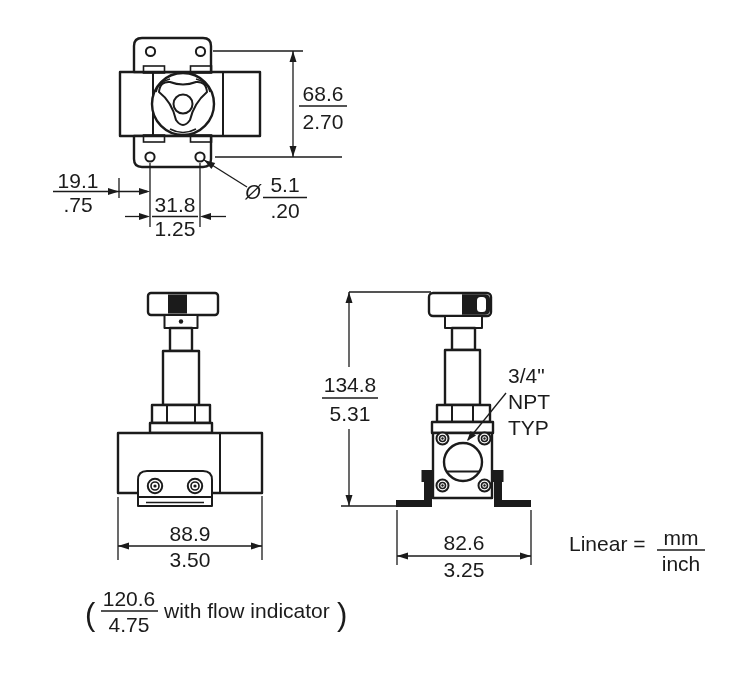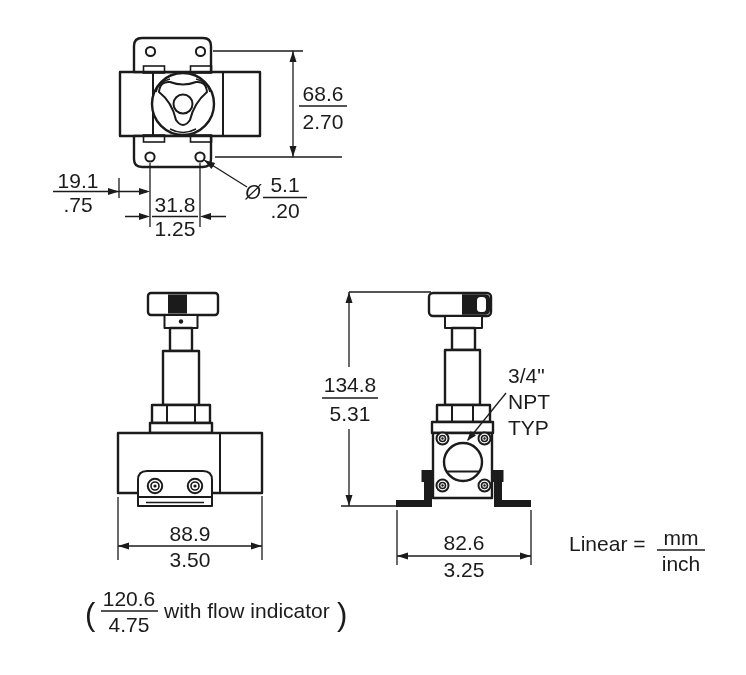--- a/index.html
+++ b/index.html
@@ -1,16 +1,16 @@
 <!DOCTYPE html>
 <html><head>
 <meta charset="utf-8">
 <style>
   html,body{margin:0;padding:0;background:#ffffff;}
-  .stage{position:relative;width:746px;height:675px;background:#ffffff;overflow:hidden;border-radius:24px;}
+  .stage{position:relative;width:746px;height:675px;background:#ffffff;overflow:hidden;}
   svg{display:block;}
   .outline{fill:#ffffff;stroke:#1b1b1b;stroke-width:2.4;stroke-linejoin:round;stroke-linecap:round;}
   .outline2{fill:#ffffff;stroke:#1b1b1b;stroke-width:2;stroke-linejoin:round;}
   .detail{fill:none;stroke:#1b1b1b;stroke-width:2;stroke-linecap:round;}
   .thin{fill:none;stroke:#1b1b1b;stroke-width:1.6;}
   .dimline{fill:none;stroke:#1b1b1b;stroke-width:1.3;}
   .arrow{fill:#1b1b1b;stroke:none;}
   .solid{fill:#1b1b1b;stroke:none;}
   text{font-family:"Liberation Sans","DejaVu Sans",sans-serif;font-size:21px;fill:#1b1b1b;}
   .mid{text-anchor:middle;}

